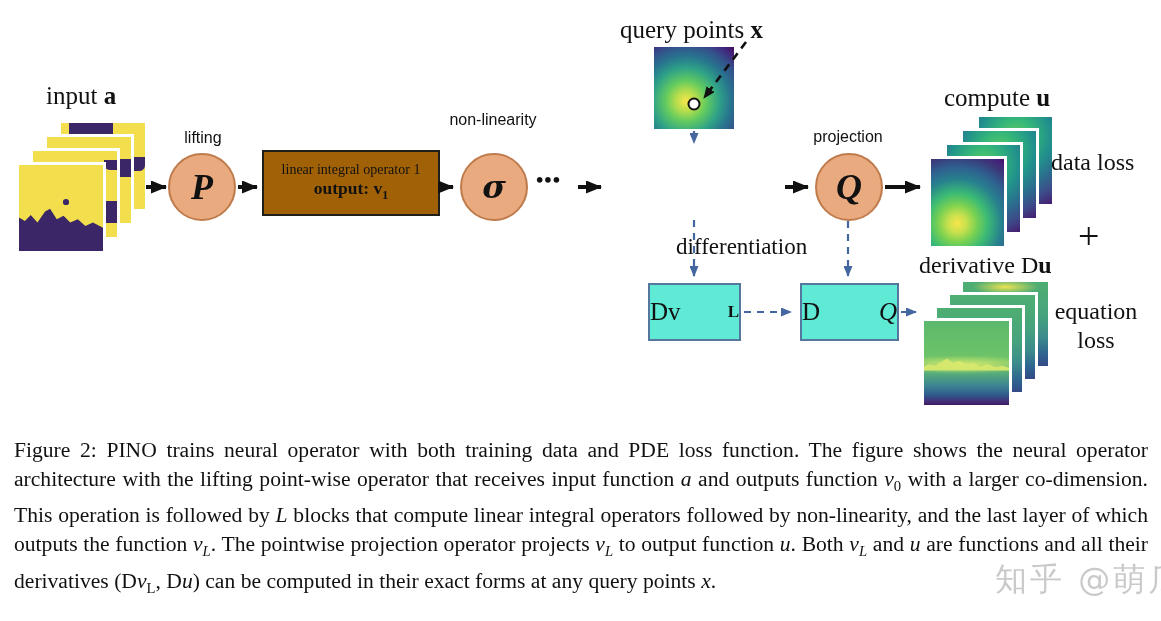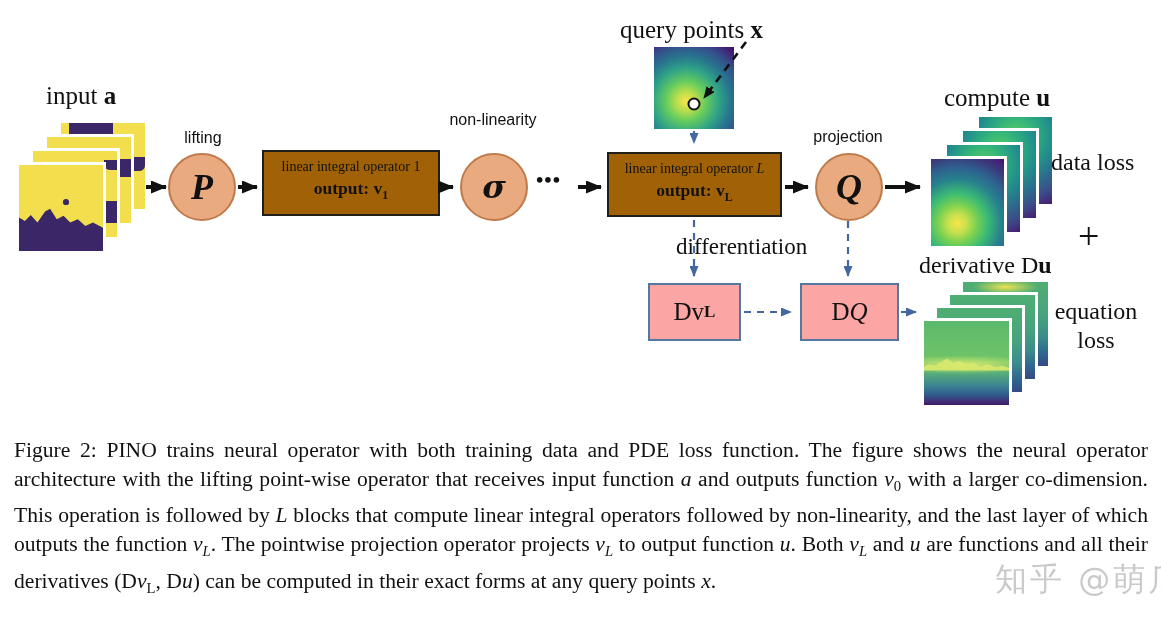--- a/index.html
+++ b/index.html
@@ -11,24 +11,24 @@
   sub{font-size:68%;}
   
   .opcircle{position:absolute;width:64px;height:64px;border-radius:50%;background:#EAAA7F;
             border:2px solid #BF7B4B;display:flex;align-items:center;justify-content:center;z-index:6;}
   .opcircle .sym{font-family:"Liberation Serif",serif;font-style:italic;font-weight:600;font-size:36px;line-height:1;}
   .opcircle .sig{font-family:"DejaVu Serif",serif;font-style:italic;font-weight:bold;font-size:32px;line-height:1;}
   
   .opbox{position:absolute;background:#a16207;border:2px solid #20201а;border:2px solid #20201a;
          display:flex;flex-direction:column;align-items:center;justify-content:center;z-index:6;}
   .opbox .l1{font-size:14px;line-height:17px;}
-  .opbox .l2{font-size:17.5px;font-weight:bold;line-height:26px;}
+  .opbox .l2{font-size:17.5px;font-weight:bold;line-height:20px;}
   
-  .dbox{position:absolute;background:#fca5a5;border:2px solid #54779F;display:flex;align-items:center;
-        justify-content:center;font-size:25px;z-index:6;}
+  .dbox{position:absolute;background:#5eead4;border:2px solid #54779F;display:flex;align-items:center;
+        justify-content:space-between;font-size:25px;z-index:6;}
   
   .img{position:absolute;border:3px solid #fff;}
   .inp{background:#F3DF4D;width:84px;height:86px;}
   .patch{position:absolute;background:#3B2768;}
   .inp-front-purple{position:absolute;left:0;right:0;bottom:0;height:50%;background:#3B2768;
     clip-path:polygon(0 22%,7% 30%,14% 16%,22% 34%,31% 8%,37% 2%,45% 26%,53% 18%,61% 34%,70% 26%,79% 42%,88% 34%,100% 46%,100% 100%,0 100%);}
   .hm{width:73px;height:87px;}
   .hm-u-front{background:radial-gradient(circle at 36% 74%, #f8e54a 0%, #c5e04e 12%, #7ad151 24%, #3bbb75 38%, #27808e 56%, #2f5f8f 71%, #3b3778 85%, #45217c 94%, #440a54 100%);}
   .hm-u-back{background:radial-gradient(circle at 50% 22%, #5ec962 0%, #35b779 22%, #21918c 45%, #2c6c8e 65%, #3d4a89 83%, #451c6f 100%);}
   .hmd{width:85px;height:84px;}
@@ -95,28 +95,20 @@
   <div class="opcircle" style="left:815px;top:153px;">
     <span class="sym">Q</span>
   </div>
 
   <div class="opbox serif" style="left:262px;top:150px;width:174px;height:62px;">
     <div class="l1">
       <span>linear integral operator 1</span>
     </div>
     <div class="l2">
       <span>output: v</span><sub>1</sub>
-    </div>
-  </div>
-  <div class="opbox serif" style="left:607px;top:152px;width:171px;height:61px;">
-    <div class="l1">
-      <span>linear integral operator </span><span class="it">L</span>
-    </div>
-    <div class="l2">
-      <span>output: v</span><sub>L</sub>
     </div>
   </div>
 
   <div class="dbox serif" style="left:648px;top:283px;width:89px;height:54px;">
     <span>Dv</span>
       <sub style="font-weight:bold;">L</sub>
   </div>
   <div class="dbox serif" style="left:800px;top:283px;width:95px;height:54px;">
     <span>D</span>
       <span class="it">Q</span>

